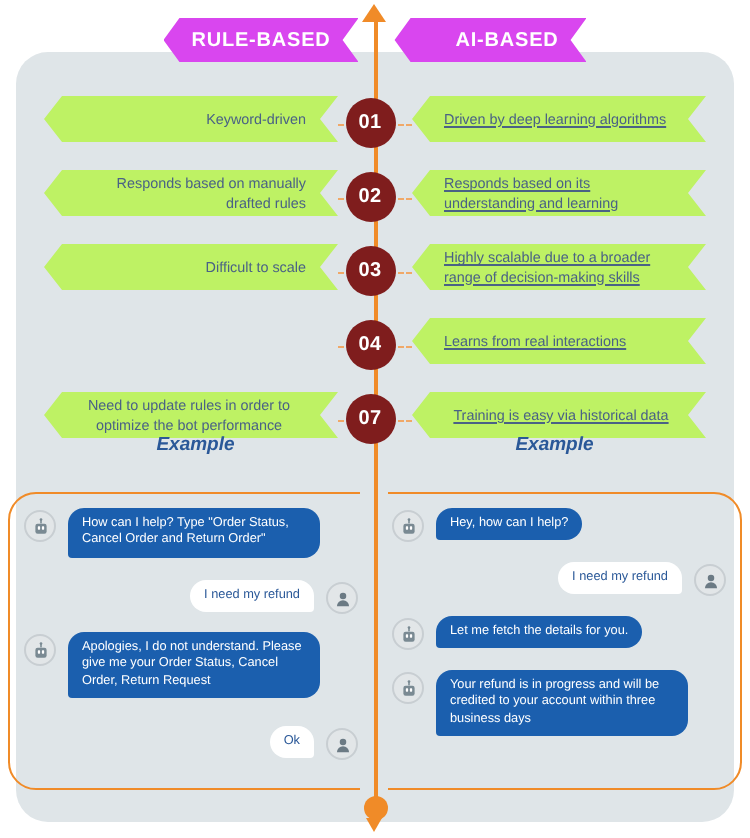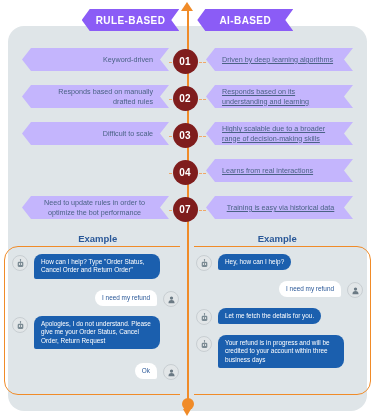--- a/index.html
+++ b/index.html
@@ -33,34 +33,35 @@
     justify-content: center;
     align-items: center;
     gap: 18px;
     z-index: 12;
   }
   .banner {
     height: 22px;
     display: flex;
     align-items: center;
     justify-content: center;
-    background: #8b5cf6;
+    background: #d946ef;
     color: #ffffff;
     font-size: 10px;
     font-weight: bold;
     letter-spacing: .4px;
     padding: 0 14px;
   }
   .banner.left {
     clip-path: polygon(8px 0, 100% 0, calc(100% - 8px) 50%, 100% 100%, 8px 100%, 0 50%);
     min-width: 96px;
   }
   .banner.right {
     clip-path: polygon(8px 0, 100% 0, calc(100% - 8px) 50%, 100% 100%, 8px 100%, 0 50%);
     min-width: 96px;
+    justify-content: flex-end;
   }
 
   
   .spine {
     position: absolute;
     left: 186.5px; top: 6px;
     width: 2px; height: 396px;
     background: #f08b28;
     z-index: 3;
   }
@@ -104,21 +105,21 @@
     margin-bottom: 0;
     display: flex;
     align-items: center;
   }
   .row + .row { margin-top: 0; }
 
   .pill {
     position: absolute;
     top: 4px;
     height: 23px;
-    background: #c4b5fd;
+    background: #bef264;
     display: flex;
     align-items: center;
     font-size: 7.2px;
     line-height: 9.4px;
     color: #4a6285;
   }
   .pill-left {
     left: 14px;
     width: 147px;
     clip-path: polygon(9px 0, 100% 0, calc(100% - 9px) 50%, 100% 100%, 9px 100%, 0 50%);
@@ -161,24 +162,25 @@
     display: flex;
     align-items: center;
     justify-content: center;
     z-index: 6;
     letter-spacing: .2px;
   }
 
   
   .example-heads {
     position: absolute;
-    left: 8px; top: 233px;
+    left: 8px; top: 217px;
     width: 359px; height: 16px;
     display: flex;
     z-index: 6;
+    font-style: italic;
   }
   .example-head {
     flex: 1;
     text-align: center;
     font-size: 9.5px;
     font-weight: bold;
     color: #2a5898;
   }
 
   .chat-box {

